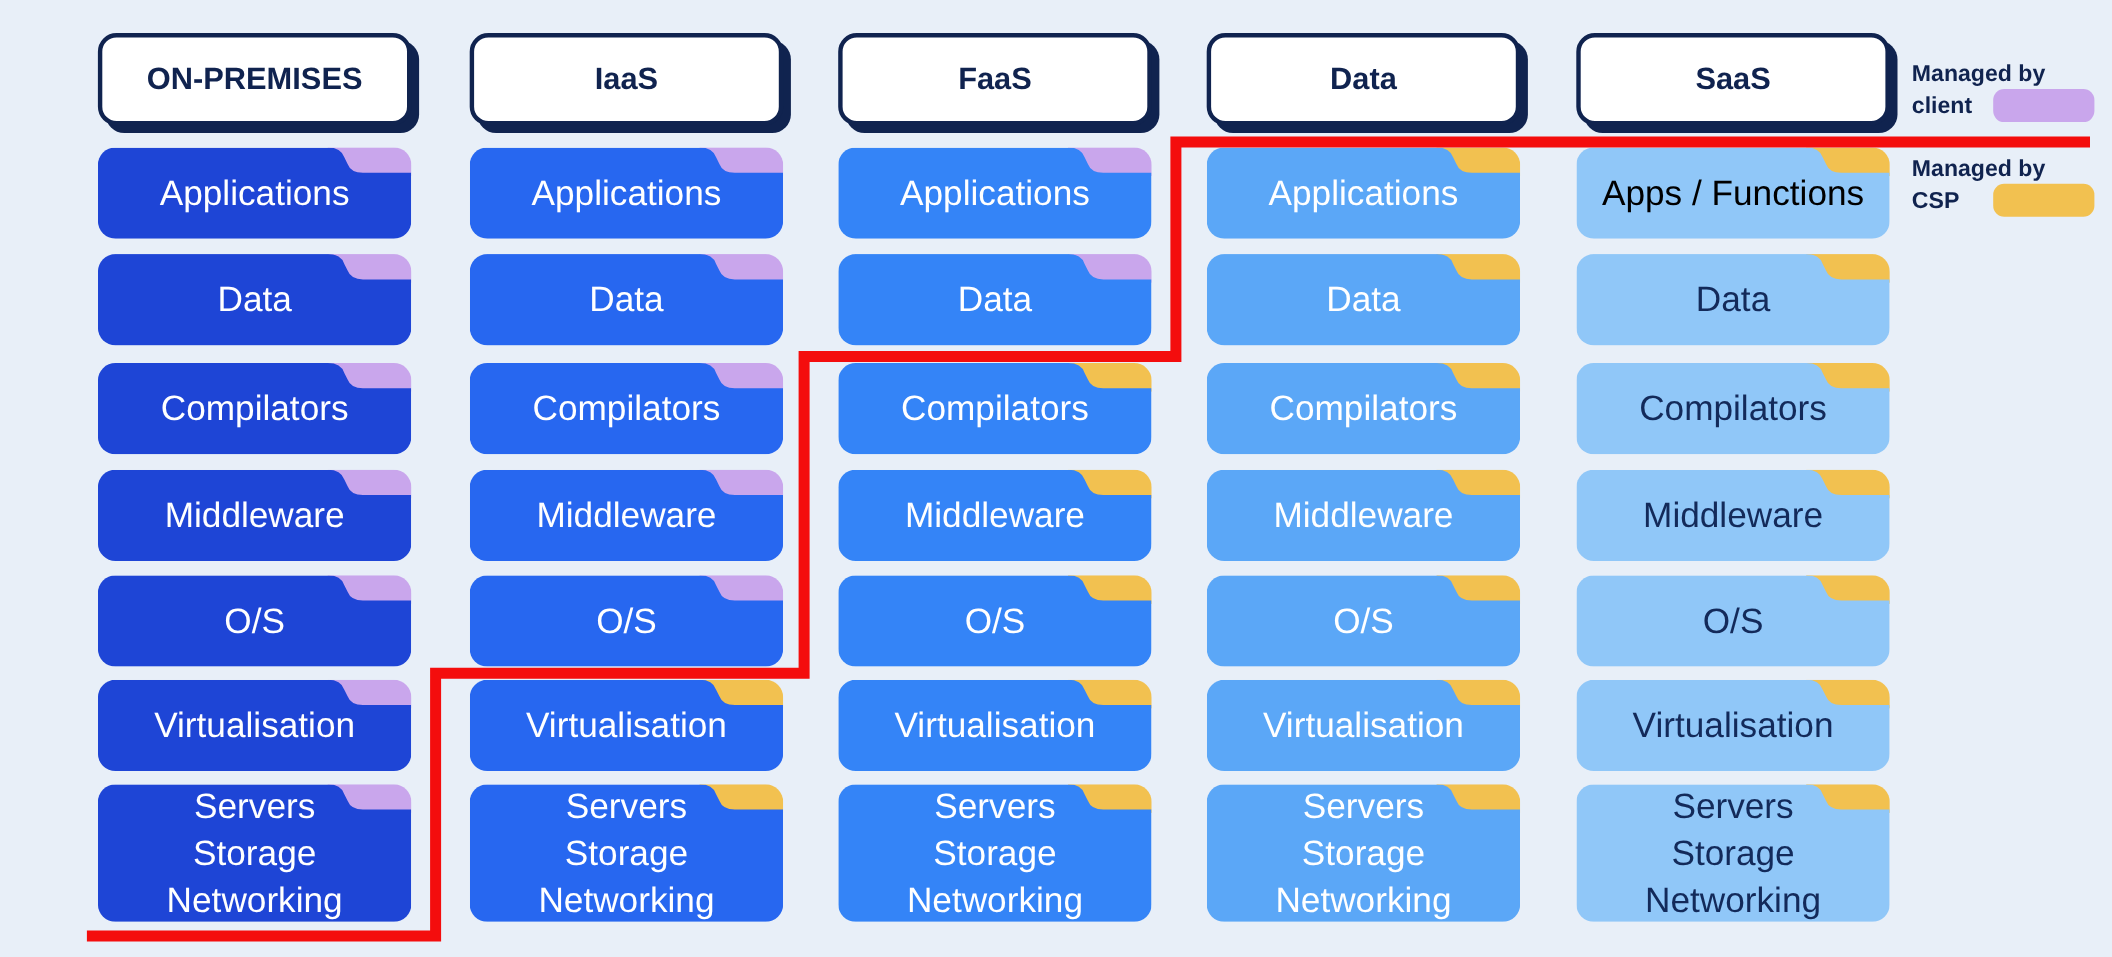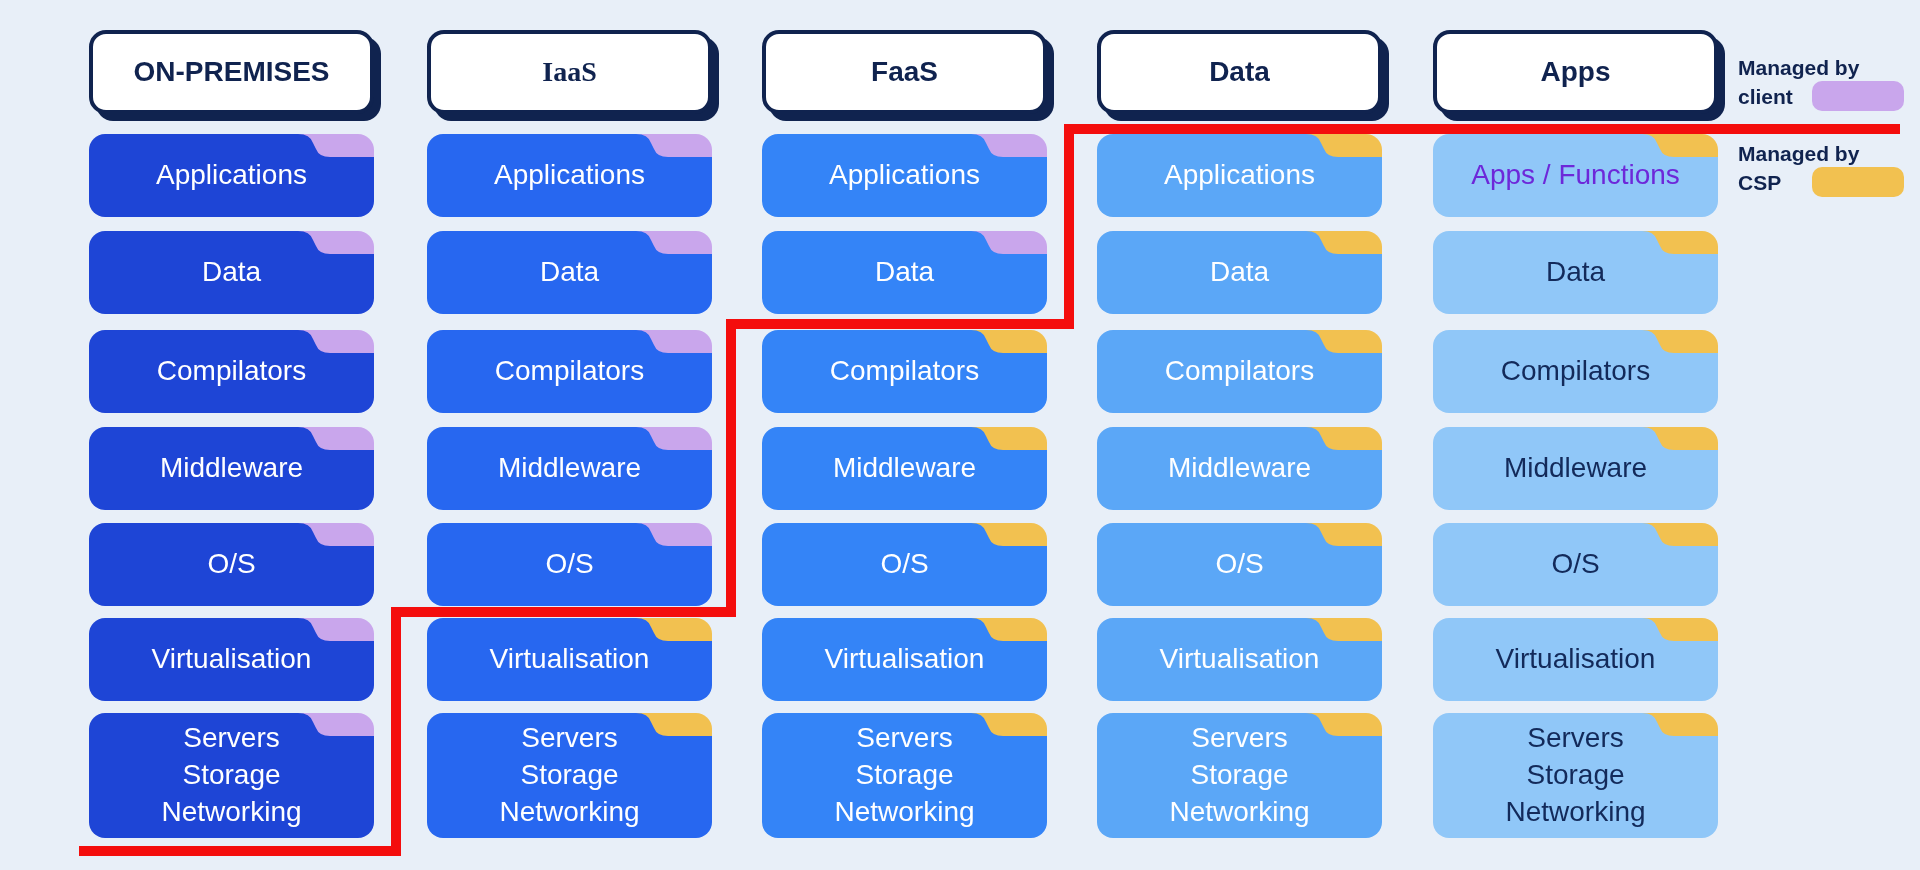--- a/index.html
+++ b/index.html
@@ -45,21 +45,21 @@
   }
   .layer-front {
     position: absolute;
     inset: 0;
     clip-path: path("M0 0 H209 Q221 0 224 9 L227 15 Q230 23 241 23 H285 V215 H0 Z");
     display: flex;
     align-items: center;
     justify-content: center;
   }
   .layer-label {
-    font-size: 28px;
+    font-size: 32px;
     font-weight: 500;
     text-align: center;
     white-space: pre-line;
     line-height: 1.32;
   }
 
   
   #divider-svg {
     position: absolute;
     left: 0; top: 0;
@@ -164,21 +164,21 @@
     <div class="layer-box" style="left: 89px; top: 713px; width: 285px; height: 125px;">
       <div class="layer-tab" style="background: rgb(201, 166, 236);"></div>
       <div class="layer-front" style="background: rgb(30, 69, 214);">
         <span class="layer-label" style="color: rgb(255, 255, 255);">Servers
 Storage
 Networking</span>
       </div>
     </div>
 
     <div>
-      <div class="col-header" style="left: 427px; top: 30px; width: 285px; font-family: Liberation Serif, serif;">IaaS</div>
+      <div class="col-header" style="left: 427px; top: 30px; width: 285px;">IaaS</div>
     </div>
 
     <div class="layer-box" style="left: 427px; top: 134px; width: 285px; height: 83px;">
       <div class="layer-tab" style="background: rgb(201, 166, 236);"></div>
       <div class="layer-front" style="background: rgb(39, 103, 240);">
         <span class="layer-label" style="color: rgb(255, 255, 255);">Applications</span>
       </div>
     </div>
 
     <div class="layer-box" style="left: 427px; top: 231px; width: 285px; height: 83px;">
@@ -329,27 +329,27 @@
     <div class="layer-box" style="left: 1097px; top: 713px; width: 285px; height: 125px;">
       <div class="layer-tab" style="background: rgb(242, 193, 80);"></div>
       <div class="layer-front" style="background: rgb(91, 167, 247);">
         <span class="layer-label" style="color: rgb(255, 255, 255);">Servers
 Storage
 Networking</span>
       </div>
     </div>
 
     <div>
-      <div class="col-header" style="left: 1433px; top: 30px; width: 285px;">Apps</div>
+      <div class="col-header" style="left: 1433px; top: 30px; width: 285px;">SaaS</div>
     </div>
 
     <div class="layer-box" style="left: 1433px; top: 134px; width: 285px; height: 83px;">
       <div class="layer-tab" style="background: rgb(242, 193, 80);"></div>
       <div class="layer-front" style="background: rgb(144, 199, 248);">
-        <span class="layer-label" style="color: #6d28d9;">Apps / Functions</span>
+        <span class="layer-label" style="color: #000000;">Apps / Functions</span>
       </div>
     </div>
 
     <div class="layer-box" style="left: 1433px; top: 231px; width: 285px; height: 83px;">
       <div class="layer-tab" style="background: rgb(242, 193, 80);"></div>
       <div class="layer-front" style="background: rgb(144, 199, 248);">
         <span class="layer-label" style="color: rgb(19, 42, 90);">Data</span>
       </div>
     </div>
 

